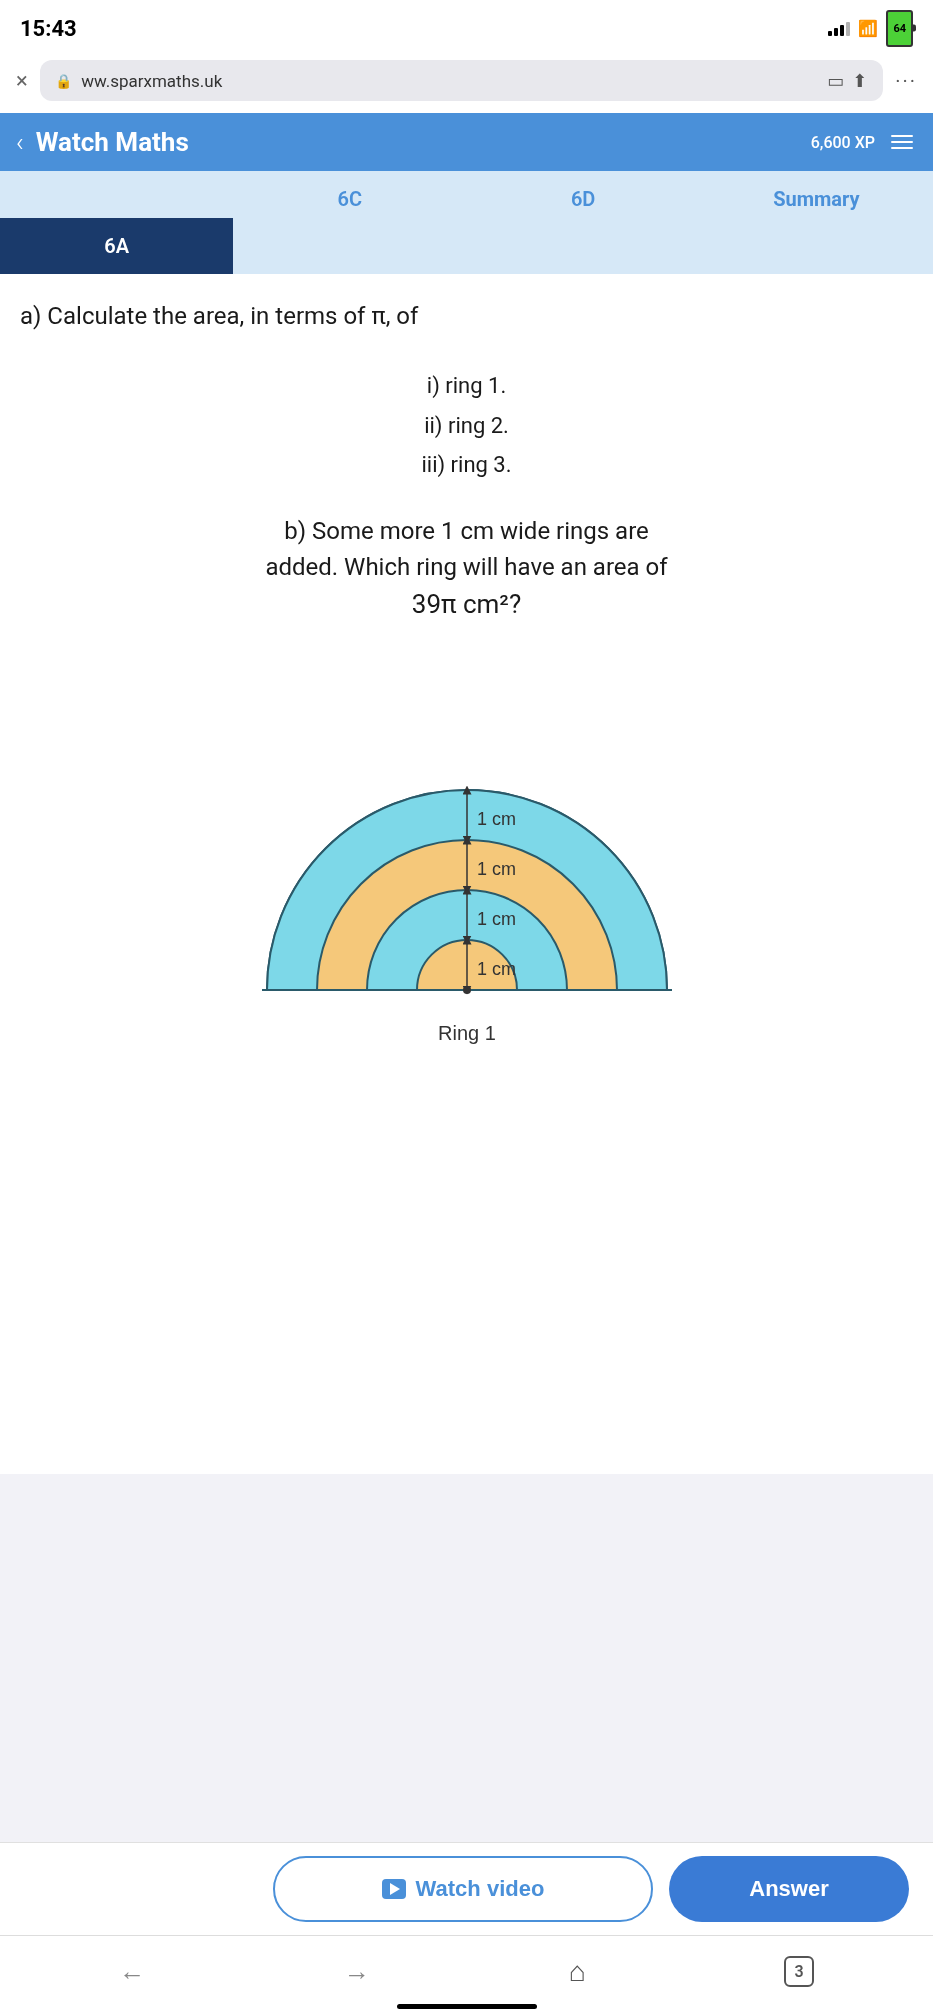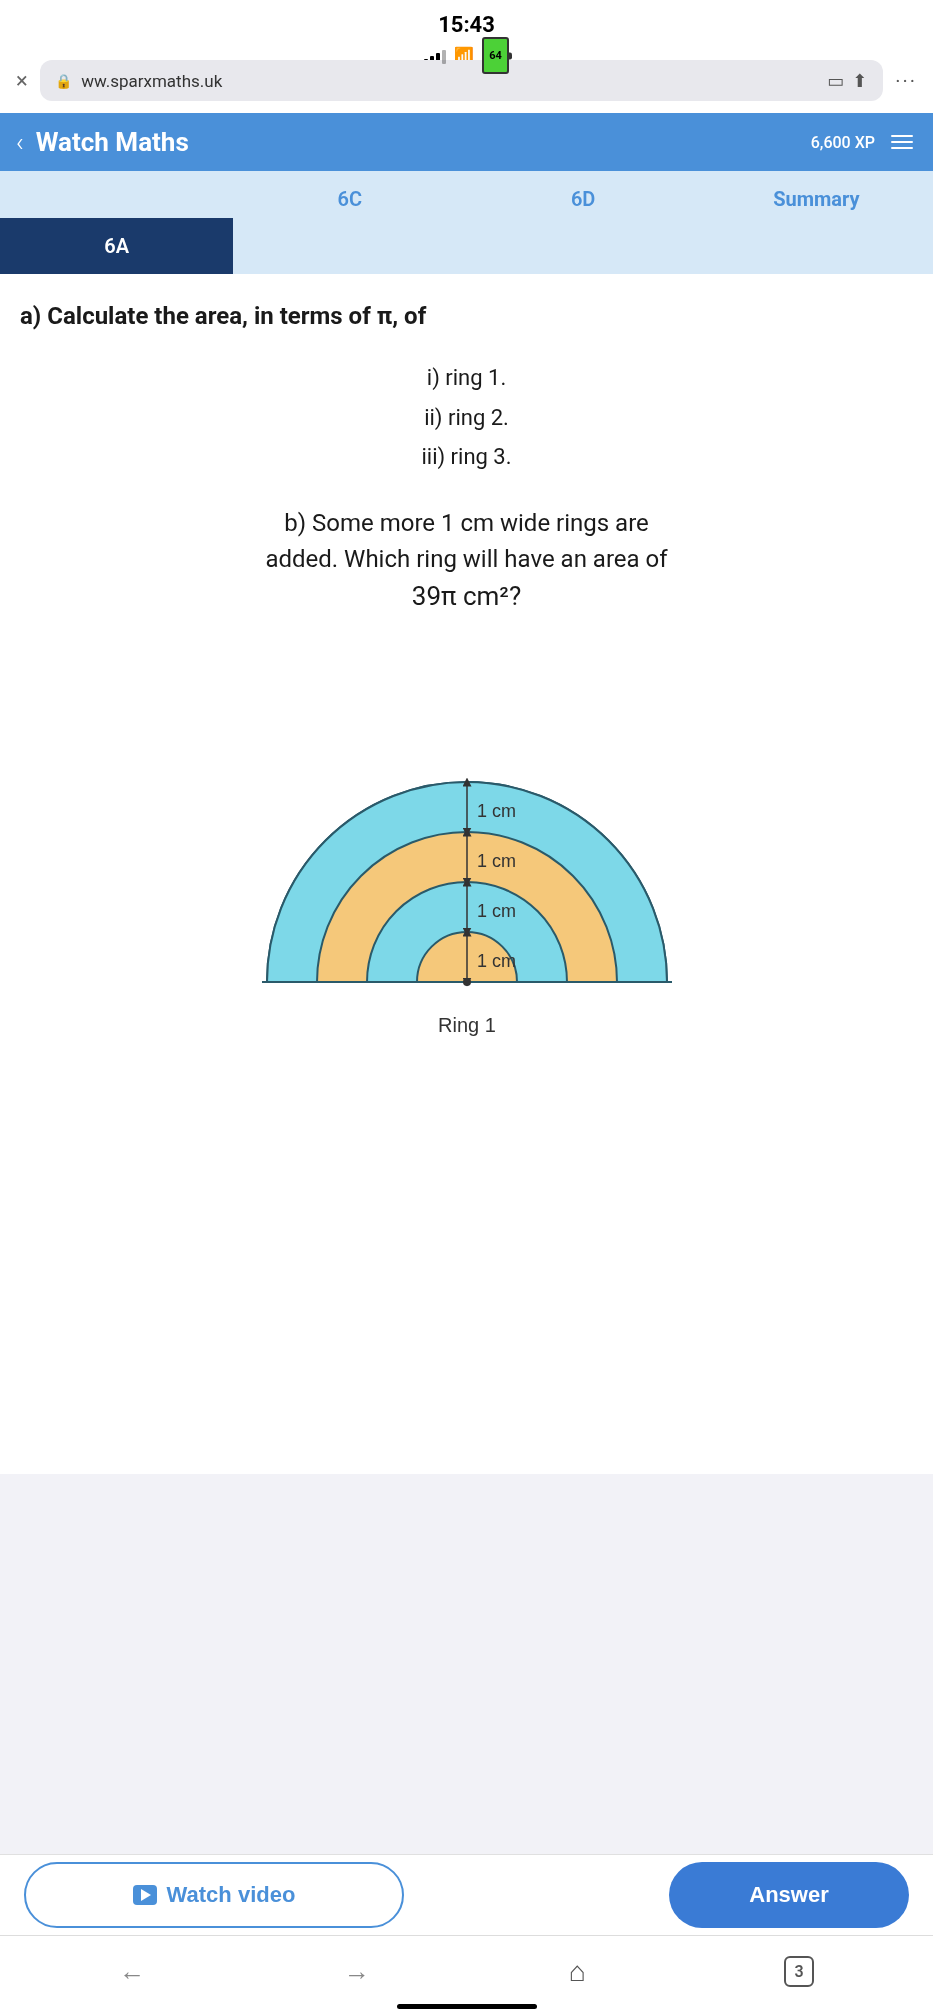--- a/index.html
+++ b/index.html
@@ -13,21 +13,20 @@
     }
 
     
     .status-bar {
       display: flex;
       justify-content: space-between;
       align-items: center;
       padding: 12px 20px 8px 20px;
       background: white;
       height: 52px;
-      flex-direction: column;
     }
     .status-time {
       font-size: 22px;
       font-weight: 700;
       color: #000;
     }
     .status-icons {
       display: flex;
       align-items: center;
       gap: 8px;
@@ -184,22 +183,21 @@
     
     .content {
       background: white;
       padding: 24px 20px;
       min-height: 1200px;
     }
     .question-text {
       font-size: 24px;
       line-height: 1.5;
       color: #1a1a1a;
-      margin-bottom: 24px;
-      font-weight: bold;
+      margin-bottom: 32px;
     }
     .sub-questions {
       text-align: center;
       font-size: 22px;
       line-height: 1.8;
       color: #1a1a1a;
       margin-bottom: 28px;
     }
     .part-b {
       font-size: 24px;
@@ -221,24 +219,24 @@
     }
 
     
     .bottom-buttons {
       position: fixed;
       bottom: 80px;
       left: 0;
       width: 933px;
       background: white;
       border-top: 1px solid #e0e0e0;
-      padding: 7px 24px;
+      padding: 13px 24px;
       display: flex;
       gap: 16px;
-      justify-content: space-between;
+      justify-content: flex-end;
       margin-top: 19px;
     }
     .watch-video-btn {
       flex: 1;
       max-width: 380px;
       border: 2px solid #4a90d9;
       border-radius: 40px;
       background: white;
       color: #4a90d9;
       font-size: 22px;

